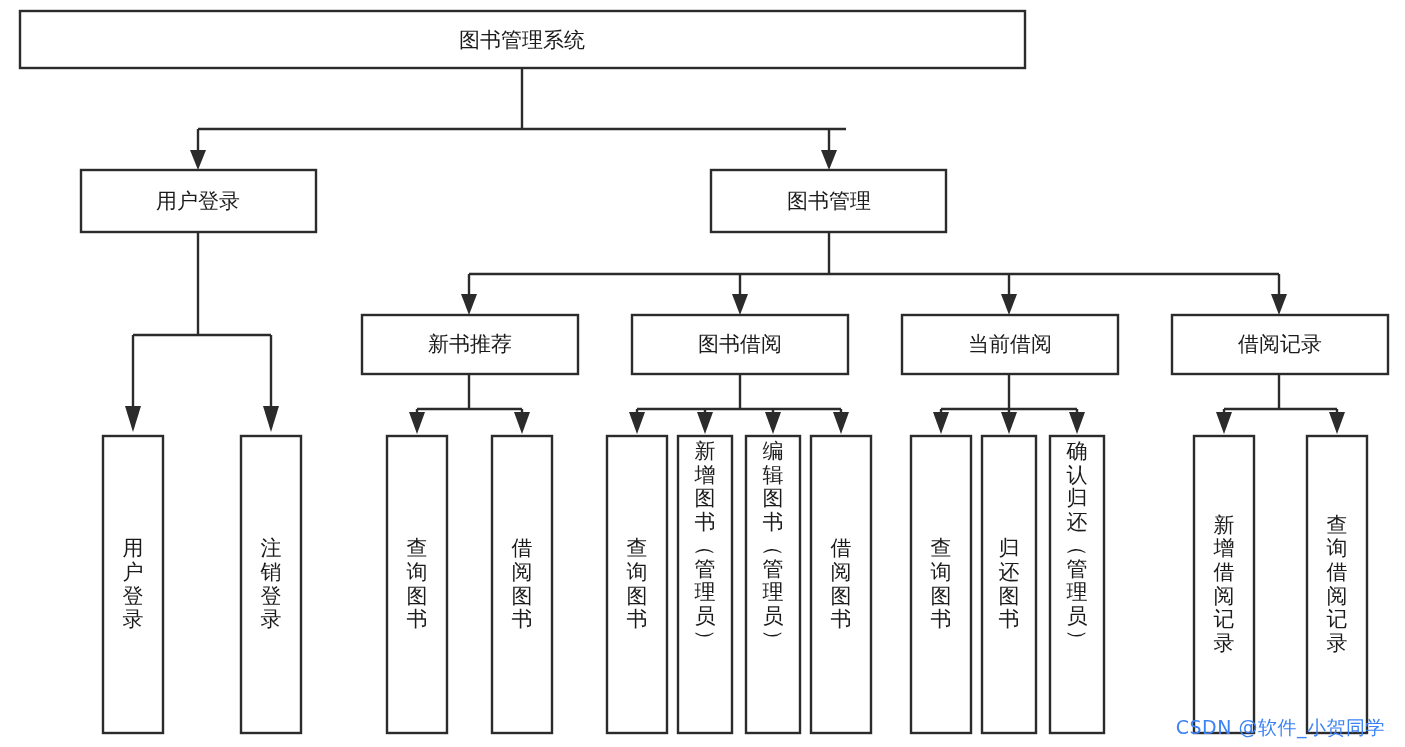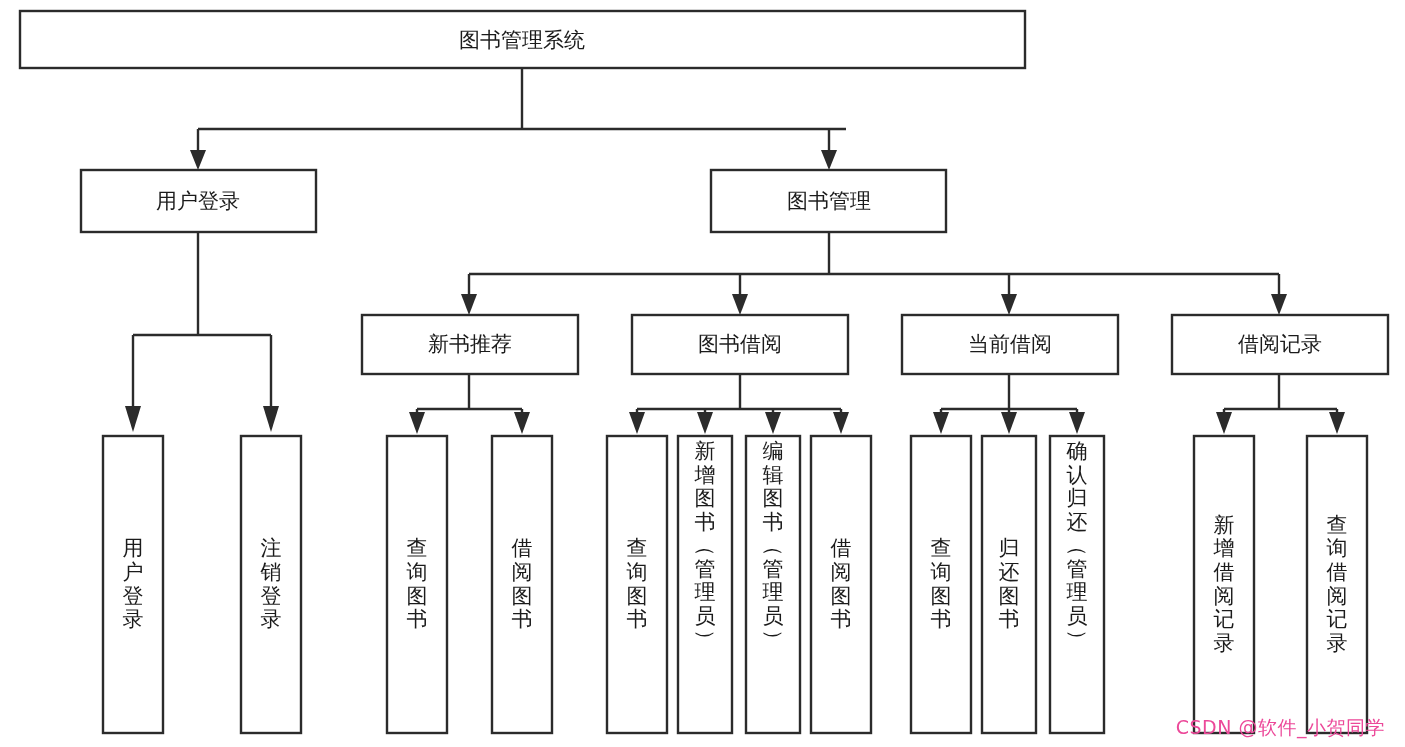--- a/index.html
+++ b/index.html
@@ -69,21 +69,21 @@
   .vlabel span.ch.rot {
     display: block;
     transform: rotate(90deg);
   }
   .watermark {
     position: absolute;
     right: 10px;
     bottom: 6px;
     font-family: "DejaVu Sans", "Liberation Sans", sans-serif;
     font-size: 19px;
-    color: #ec4899;
+    color: #3b82f6;
     letter-spacing: 0.5px;
     user-select: none;
   }
 </style>
 </head>
 <body>
 
 <div id="diagram-root">
 
   <svg class="flow-svg" viewBox="0 0 1405 747" xmlns="http://www.w3.org/2000/svg">

